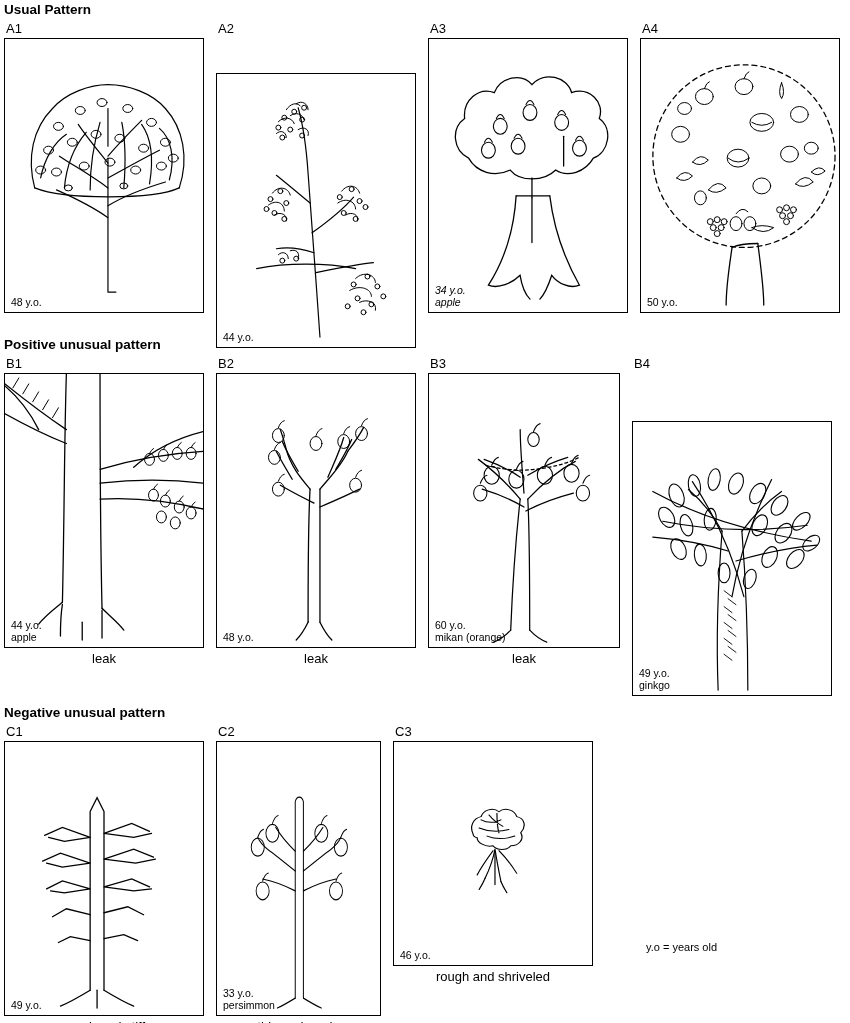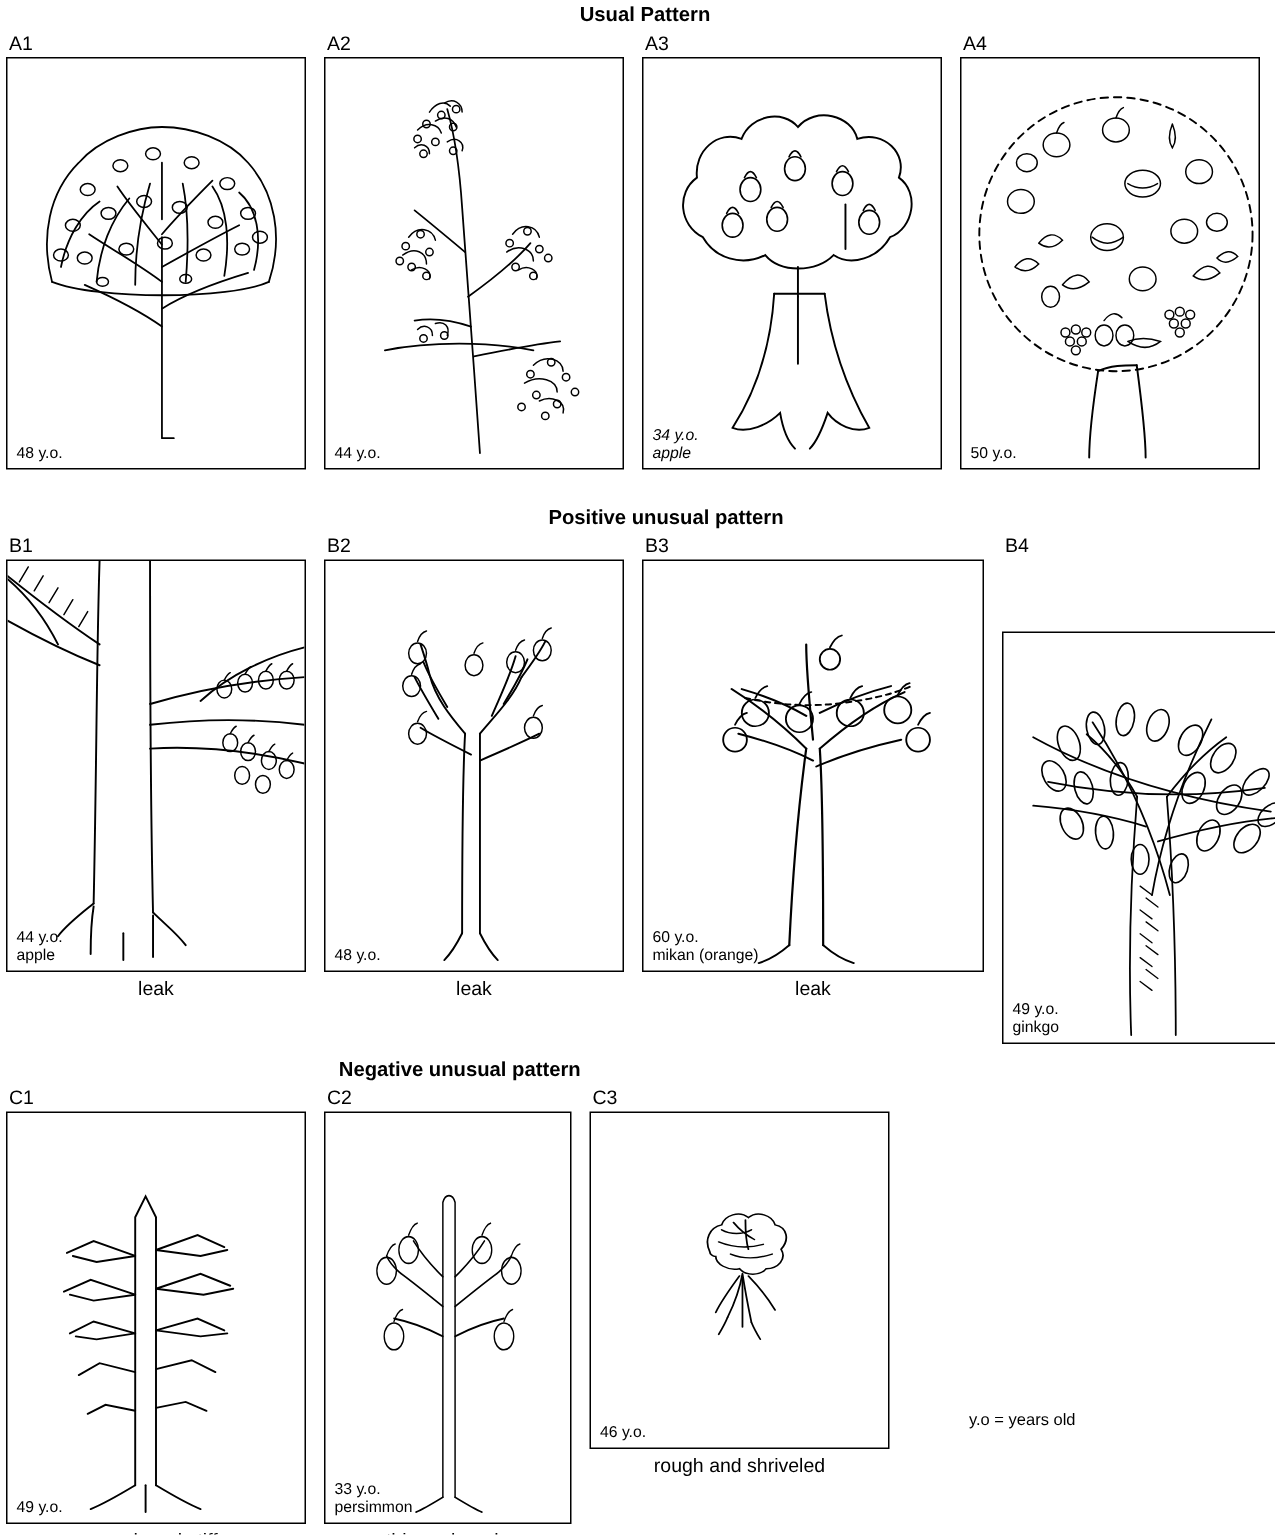--- a/index.html
+++ b/index.html
@@ -19,23 +19,22 @@
     position: relative;
     width: 850px;
     height: 1023px;
     padding: 0;
   }
   .section-heading {
     font-size: 13.5px;
     font-weight: bold;
     color: #000;
     margin: 0;
-    padding: 0 0 3px 20px;
+    padding: 0 0 3px 4px;
     line-height: 16px;
-    text-align: center;
   }
   .row {
     display: flex;
     flex-direction: row;
     align-items: flex-start;
   }
   .cell {
     display: flex;
     flex-direction: column;
   }
@@ -139,21 +138,21 @@
                   <ellipse cx="170" cy="120" rx="5" ry="4"></ellipse>
                 <ellipse cx="64" cy="150" rx="4" ry="3"></ellipse>
                   <ellipse cx="120" cy="148" rx="4" ry="3"></ellipse>
               </g>
             </g>
           </svg>
           <div class="caption">48 y.o.</div>
         </div>
       </div>
 
-      <div class="cell" style="margin-left:12px;">
+      <div class="cell" style="margin-left:12px;gap:35px;">
         <div class="panel-label">A2</div>
         <div class="panel" style="width:200px;height:275px;">
           <svg class="drawing" viewBox="0 0 200 275" preserveAspectRatio="none">
             <g fill="none" stroke="#000" stroke-width="1.2" stroke-linecap="round">
               <path d="M104,265 C100,210 96,150 92,100 C90,70 86,48 82,34"></path>
               <path d="M100,200 C120,196 140,192 158,190"></path>
               <path d="M96,160 C110,150 126,138 138,124"></path>
               <path d="M94,130 C82,120 70,110 60,102"></path>
               <path d="M98,180 C86,176 72,174 60,176"></path>
               <path d="M40,196 C70,190 110,190 140,196"></path>
@@ -376,21 +375,21 @@
               </g>
             </g>
           </svg>
           <div class="caption">48 y.o.</div>
         </div>
         <div class="undercaption">leak</div>
       </div>
 
       <div class="cell" style="margin-left:12px;">
         <div class="panel-label">B3</div>
-        <div class="panel" style="width:228px;height:275px;">
+        <div class="panel" style="width:192px;height:275px;">
           <svg class="drawing" viewBox="0 0 200 275" preserveAspectRatio="none">
             <g fill="none" stroke="#000" stroke-width="1.3" stroke-linecap="round">
               <path d="M86,258 C88,210 92,160 96,126 M106,258 C106,210 106,160 104,126"></path>
               <path d="M96,126 C82,110 66,96 52,86"></path>
               <path d="M104,126 C120,110 138,96 154,88"></path>
               <path d="M100,120 C98,96 96,74 96,56"></path>
               <path d="M100,134 C86,126 70,120 56,116"></path>
               <path d="M102,138 C118,130 136,124 152,120"></path>
               <path d="M96,104 C84,96 70,90 58,86"></path>
               <path d="M104,102 C118,94 132,88 146,84"></path>

